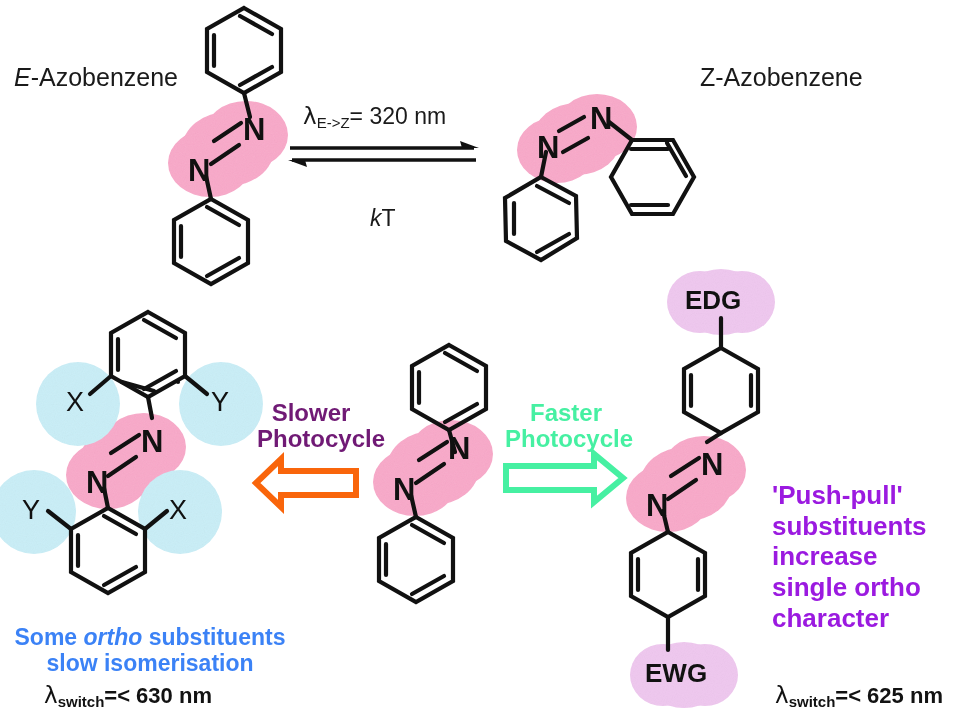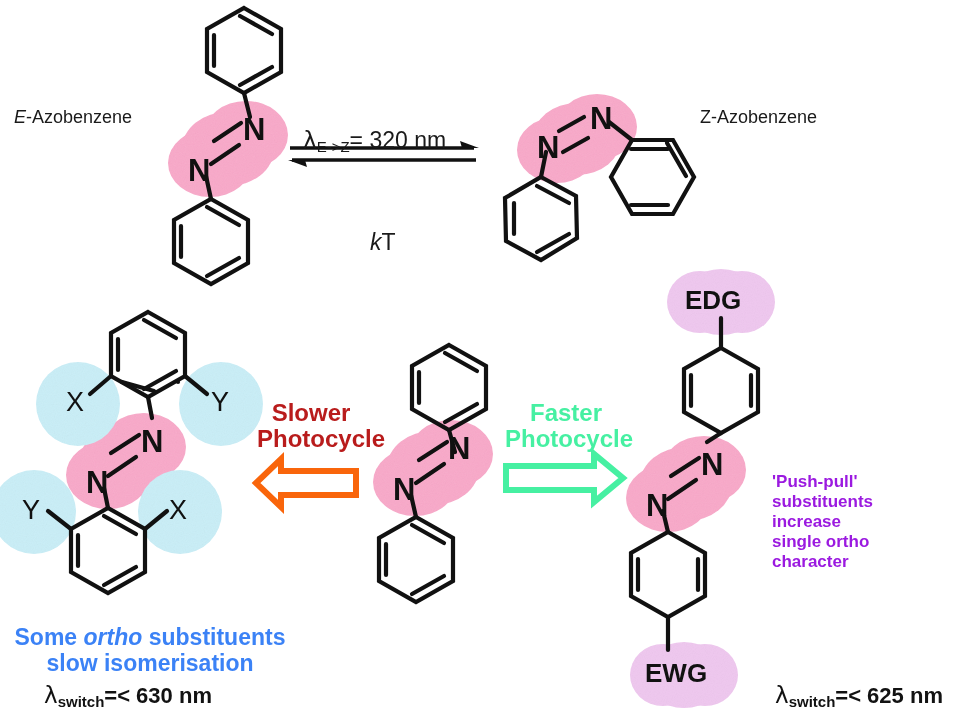--- a/index.html
+++ b/index.html
@@ -24,57 +24,56 @@
     width: 967px;
     height: 722px;
     overflow: visible;
   }
   .lbl {
     position: absolute;
     white-space: nowrap;
     color: #1a1a1a;
   }
   .title-lbl {
-    font-size: 18px;
+    font-size: 25px;
     letter-spacing: 0px;
-    margin-top: 44px;
   }
   .ital { font-style: italic; }
   .cond-lbl {
     font-size: 23px;
-    margin-top: 24px;
   }
   .sub {
     font-size: 15px;
     vertical-align: -0.25em;
   }
   .lam {
     font-family: "DejaVu Sans", sans-serif;
     font-size: 23px;
   }
   .arrow-text {
     font-size: 24px;
     font-weight: bold;
     line-height: 1.08;
     text-align: center;
   }
-  .orange-txt { color: #b91c1c; }
+  .orange-txt { color: #701a75; }
   .green-txt  { color: #46f0a2; }
   .blue-txt   { color: #3b82f6; }
   .purple-txt { color: #9b1ae0; }
   .blue-caption {
     font-size: 23px;
     font-weight: bold;
     line-height: 1.12;
     text-align: center;
   }
   .purple-block {
-    font-size: 17px;
+    font-size: 26px;
     font-weight: bold;
     line-height: 1.18;
+    margin-top: 8px;
   }
   .lam-note {
     font-size: 22px;
     font-weight: bold;
     color: #121212;
   }
   .lam-note .lam { font-size: 23px; font-weight: normal; }
   .lam-note .sub { font-size: 15px; font-weight: bold; }
   .atom {
     position: absolute;

